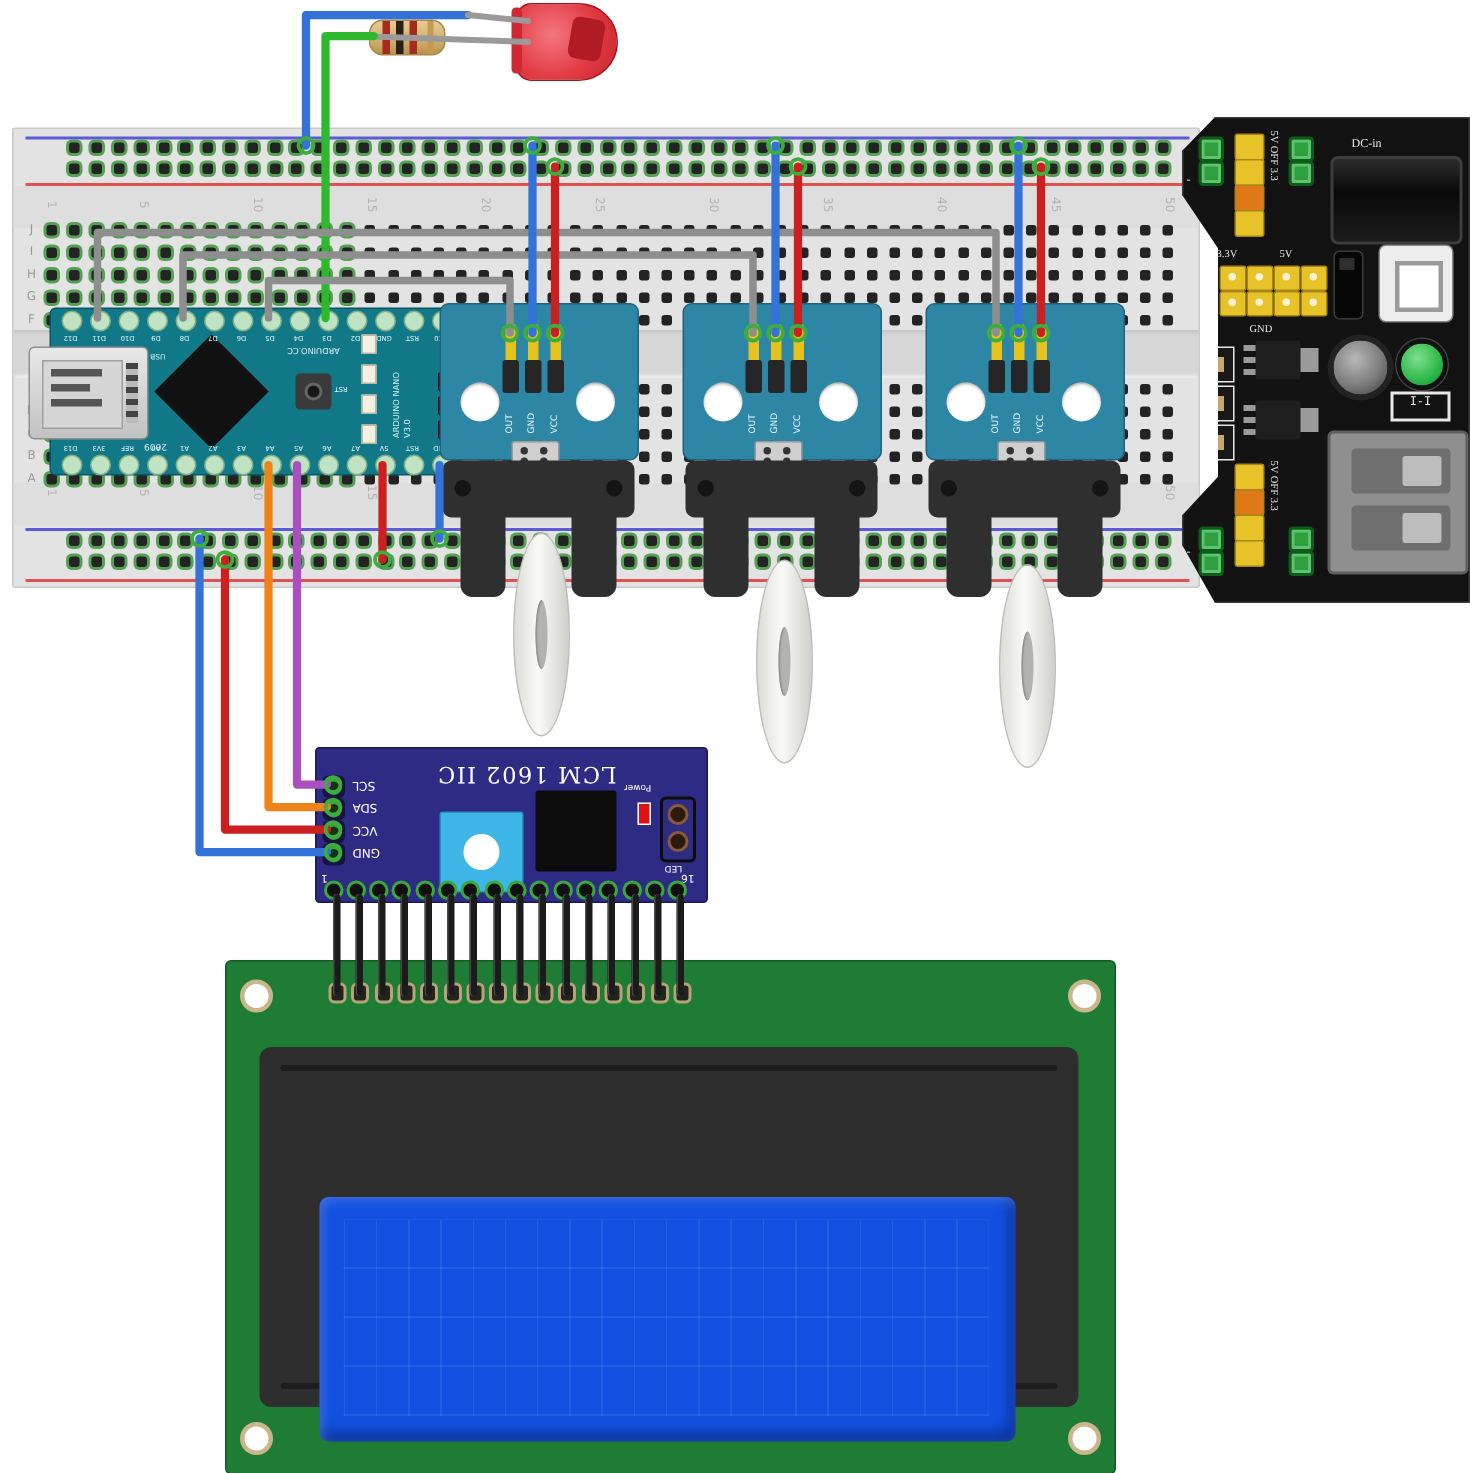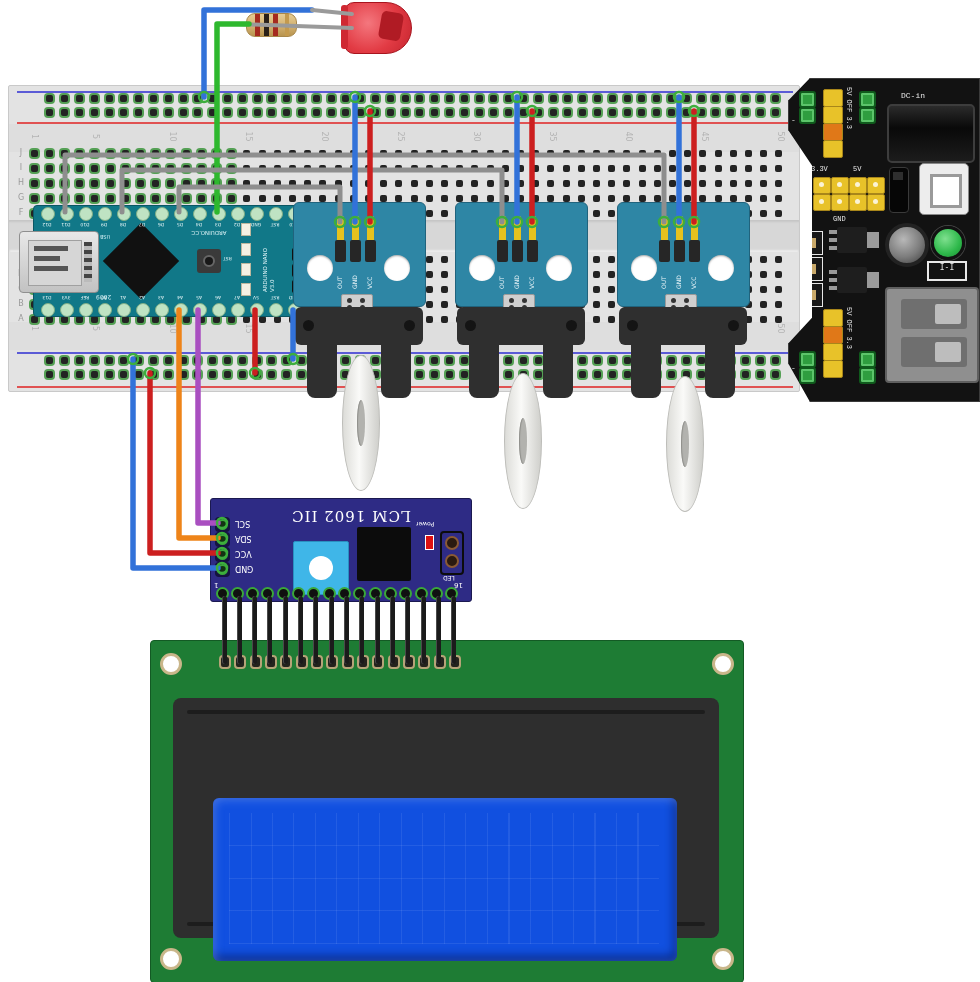--- a/index.html
+++ b/index.html
@@ -29,21 +29,21 @@
   .sensorhole{position:absolute;width:26px;height:26px;border-radius:50%;background:#ffffff;box-shadow:0 1px 2px rgba(0,0,0,.35) inset;}
   .slabel{position:absolute;font-size:6px;color:#eaf5f9;}
   .fork{position:absolute;background:#2f2f2f;}
   .wheel{position:absolute;width:36px;height:134px;border-radius:50%;background:linear-gradient(90deg,#dcdcd8,#fafaf8 45%,#cfcfcb);border:1px solid #bdbdb9;}
   .wheelslot{position:absolute;left:14px;top:44px;width:8px;height:46px;border-radius:50%;background:#b2b2ae;box-shadow:inset 1px 0 1px #8e8e8a;}
   
   #power{left:788px;top:78px;width:190px;height:322px;background:#121212;border:1px solid #3a3a3a;
     clip-path:polygon(22px 0,100% 0,100% 100%,22px 100%,0 88%,0 82%,24px 74%,24px 27%,0 16%,0 7%);}
   .ylw{position:absolute;background:#e8c229;border:1px solid #a8861a;border-radius:2px;}
   .greenpin{position:absolute;width:13px;height:13px;background:#2f9e3f;border:2px solid #0f5a1c;border-radius:3px;box-shadow:inset 0 0 0 2px #5cc46a;}
-  .ptext{position:absolute;color:#e8e8e8;font-size:7px;font-family:Liberation Mono, monospace;}
+  .ptext{position:absolute;color:#e8e8e8;font-size:7px;font-family:Liberation Serif, serif;}
   
   #lcm{left:210px;top:498px;width:260px;height:102px;background:#2e2b85;border:1px solid #1b1950;border-radius:3px;}
   .lcmpad{position:absolute;width:15px;height:15px;background:#15133f;border-radius:4px;}
   .lcmpad i{position:absolute;left:2px;top:2px;width:7px;height:7px;border:2px solid #3aa83a;border-radius:50%;background:#123312;}
   .lcmlabel{position:absolute;font-size:8px;color:#ffffff;transform:rotate(180deg);}
   .lcmhole{position:absolute;width:9px;height:9px;border:2px solid #3aa83a;border-radius:50%;background:#101010;}
   .headerpin{position:absolute;width:5px;background:#1b1b1b;border-radius:2.5px;box-shadow:inset 1px 0 0 #4a4a4a;}
   
   #lcd{left:150px;top:640px;width:592px;height:341px;background:#1e7c34;border:1px solid #135a24;border-radius:4px;}
   .lcdcorner{position:absolute;width:16px;height:16px;border-radius:50%;background:#ffffff;border:3px solid #c9b68a;}

